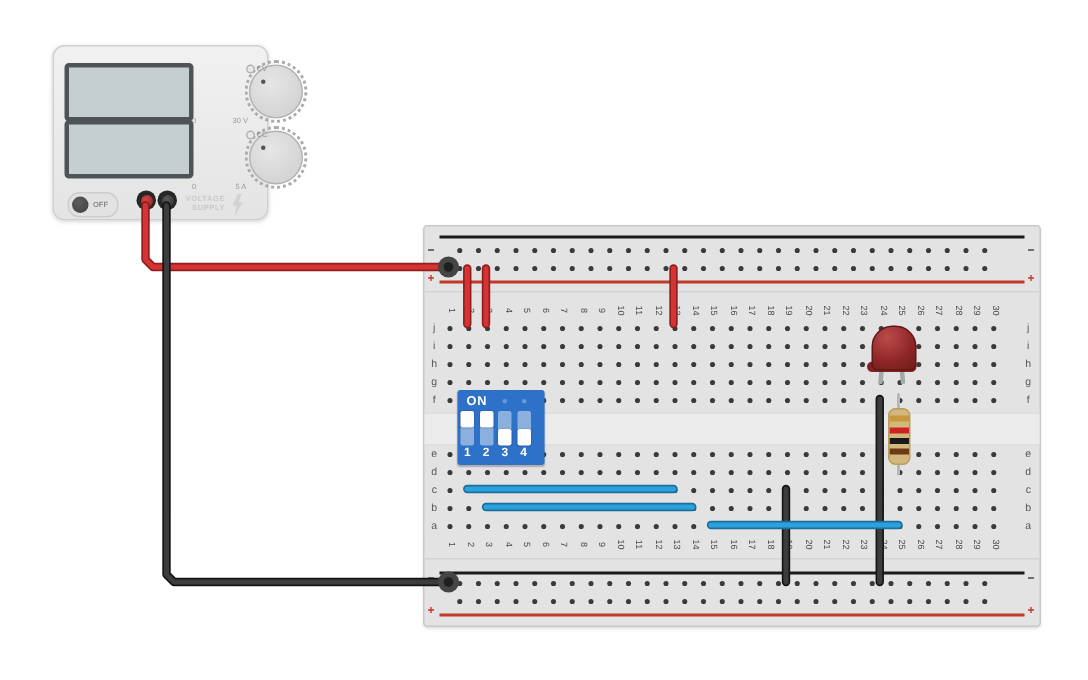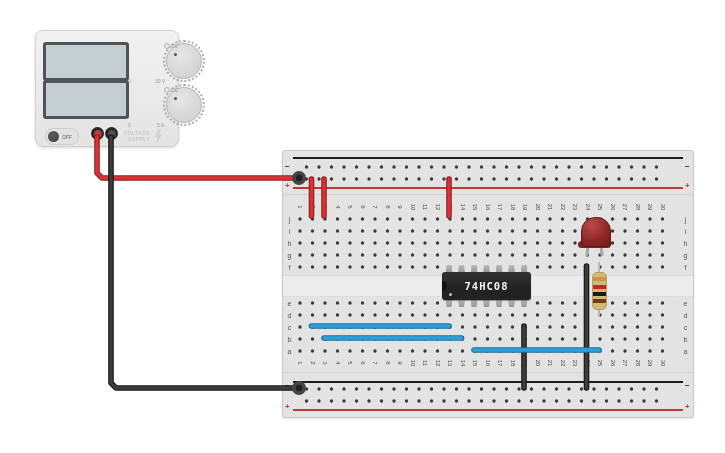--- a/index.html
+++ b/index.html
@@ -658,42 +658,42 @@
         <div class="rail-sign minus" style="left:402px;top:12px">−</div>
         <div class="rail-sign plus" style="left:2px;top:31px">+</div>
         <div class="rail-sign plus" style="left:402px;top:31px">+</div>
         <div class="rail-sign minus" style="left:2px;top:231px">−</div>
         <div class="rail-sign minus" style="left:402px;top:231px">−</div>
         <div class="rail-sign plus" style="left:2px;top:252px">+</div>
         <div class="rail-sign plus" style="left:402px;top:252px">+</div>
       </div>
   </div>
 
-
-  <div class="ic-wrap" id="ic">
-      <div class="ic-pin top" style="left:3.5px"></div>
-      <div class="ic-pin bot" style="left:3.5px"></div>
-      <div class="ic-pin top" style="left:16.0px"></div>
-      <div class="ic-pin bot" style="left:16.0px"></div>
-      <div class="ic-pin top" style="left:28.5px"></div>
-      <div class="ic-pin bot" style="left:28.5px"></div>
-      <div class="ic-pin top" style="left:41.0px"></div>
-      <div class="ic-pin bot" style="left:41.0px"></div>
-      <div class="ic-pin top" style="left:53.5px"></div>
-      <div class="ic-pin bot" style="left:53.5px"></div>
-      <div class="ic-pin top" style="left:66.0px"></div>
-      <div class="ic-pin bot" style="left:66.0px"></div>
-      <div class="ic-pin top" style="left:78.5px"></div>
-      <div class="ic-pin bot" style="left:78.5px"></div>
-    <div class="ic-body">
-      <div class="ic-notch"></div>
-      <div class="ic-dot"></div>
-      <div class="ic-label">74HC08</div>
+  <div class="dip" id="dip">
+    <div class="on-label">ON</div>
+  <div class="slider on" style="left:2.0px">
+        <div class="sknob"></div>
+      </div>
+      <div class="pos-num" style="left:2.0px">1</div>
+      <div class="slider on" style="left:14.5px">
+        <div class="sknob"></div>
+      </div>
+      <div class="pos-num" style="left:14.5px">2</div>
+      <div class="slider off" style="left:27.0px">
+        <div class="sknob"></div>
+      </div>
+      <div class="dimple" style="left:30.0px"></div>
+      <div class="pos-num" style="left:27.0px">3</div>
+      <div class="slider off" style="left:39.5px">
+        <div class="sknob"></div>
+      </div>
+      <div class="dimple" style="left:42.5px"></div>
+      <div class="pos-num" style="left:39.5px">4</div>
     </div>
-  </div>
+
 
   <div class="led-wrap">
     <div class="led-leg l1"></div>
     <div class="led-leg l2"></div>
     <div class="led-flange"></div>
     <div class="led-body"></div>
   </div>
 
   <div class="res-wrap" id="resistor">
     <div class="res-lead top"></div>

